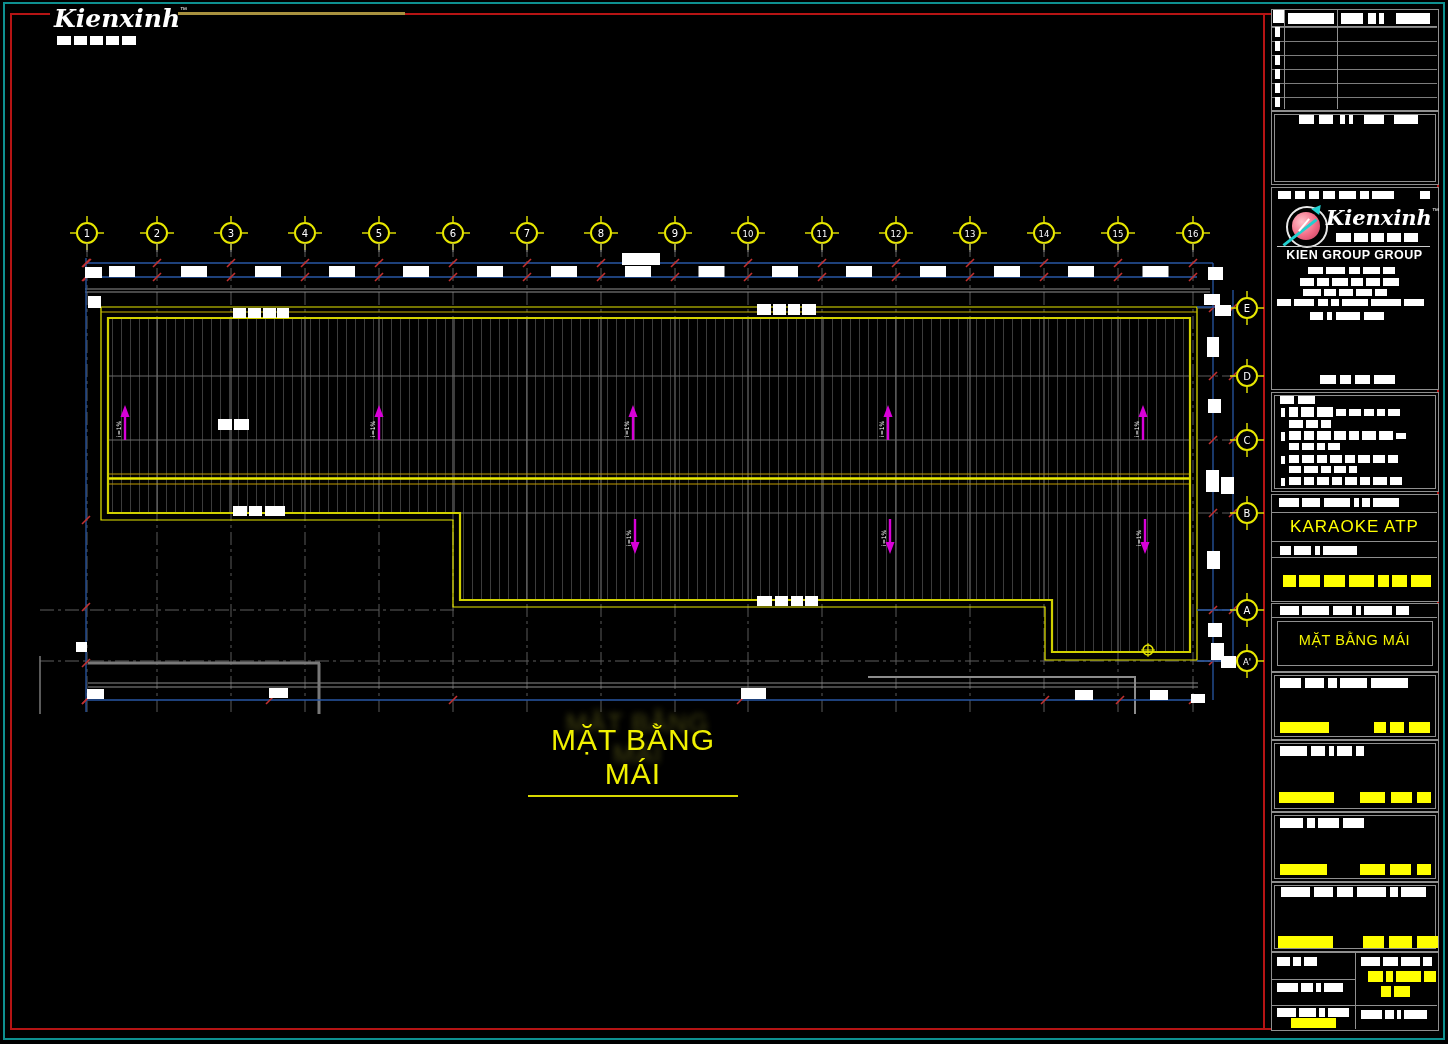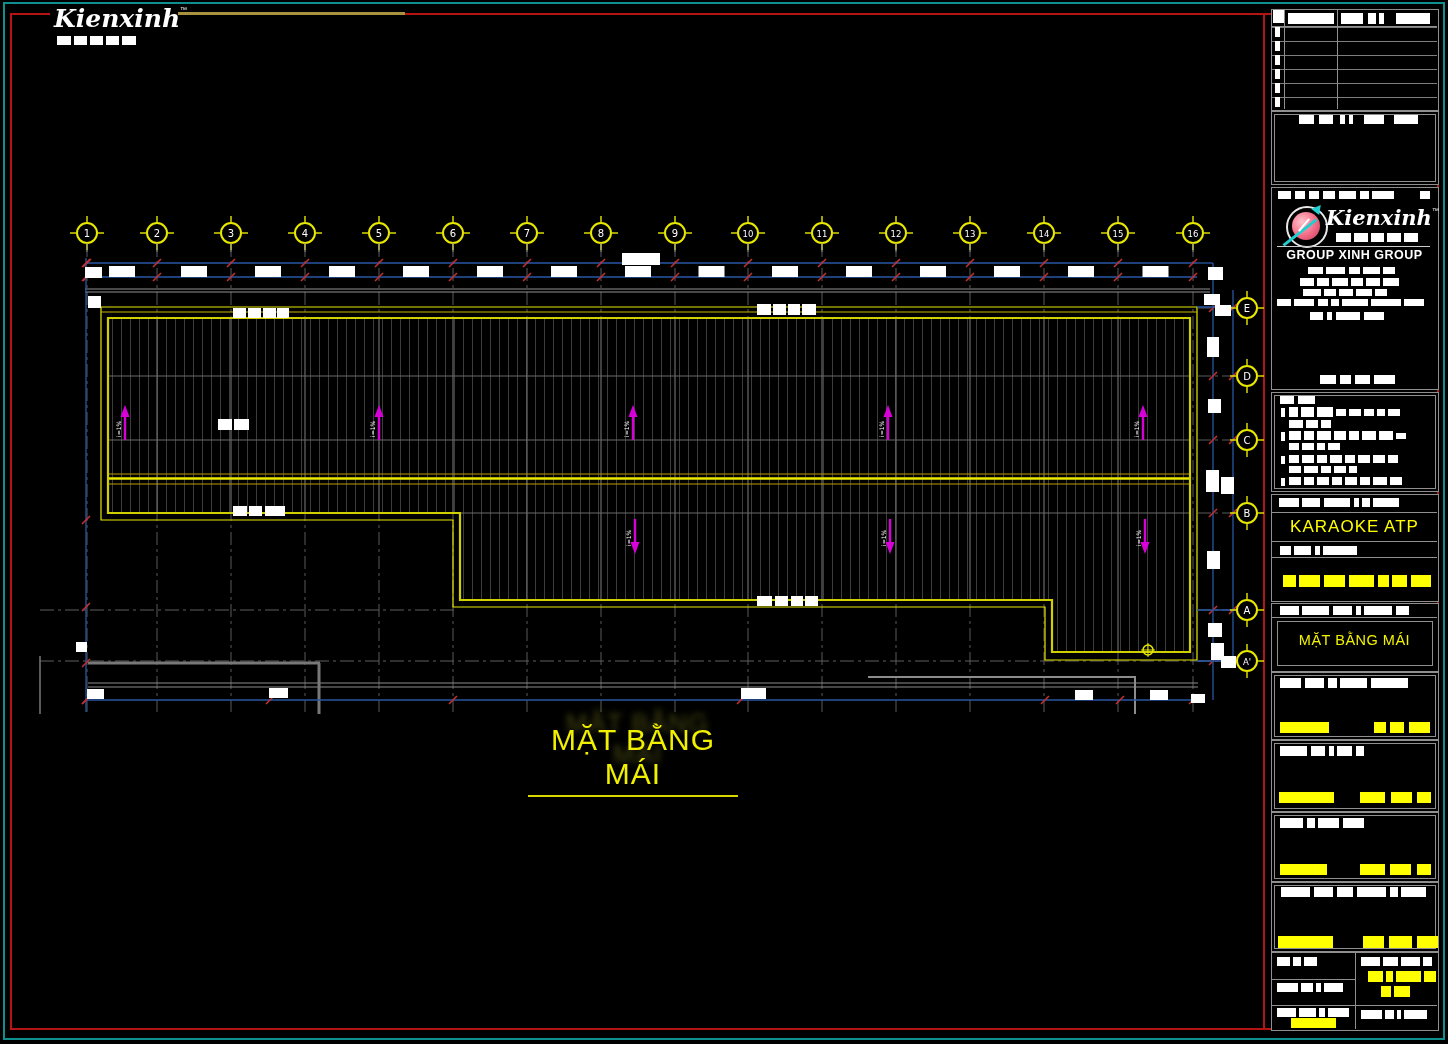--- a/index.html
+++ b/index.html
@@ -524,21 +524,21 @@
   <div class="tb-box" style="left:1271px;top:187px;width:166px;height:201px;"></div>
   <div id="tb-logo-ring"></div>
   <div id="tb-logo-sphere"></div>
   <div id="tb-logo-arrow"></div>
   <div id="tb-logo-arrowhead"></div>
   <div id="tb-logo-slash"></div>
   <div id="tb-script">
     <span class="script-logo">Kienxinh</span><span class="tm">™</span>
   </div>
   <div class="tb-hline" style="left:1277px;top:246px;width:153px;background:#ccc;"></div>
-  <div id="company-name">GROUP XINH GROUP</div>
+  <div id="company-name">KIEN GROUP GROUP</div>
 
   <div class="tb-box dbl" style="left:1271px;top:392px;width:166px;height:98px;"></div>
 
   <div class="tb-box" style="left:1271px;top:494px;width:166px;height:106px;"></div>
   <div class="tb-hline" style="left:1271px;top:512px;width:166px;"></div>
   <div class="tb-hline" style="left:1271px;top:541px;width:166px;"></div>
   <div class="tb-hline" style="left:1271px;top:557px;width:166px;"></div>
   <div id="project-name">KARAOKE ATP</div>
 
   <div class="tb-box" style="left:1271px;top:603px;width:166px;height:67px;"></div>

